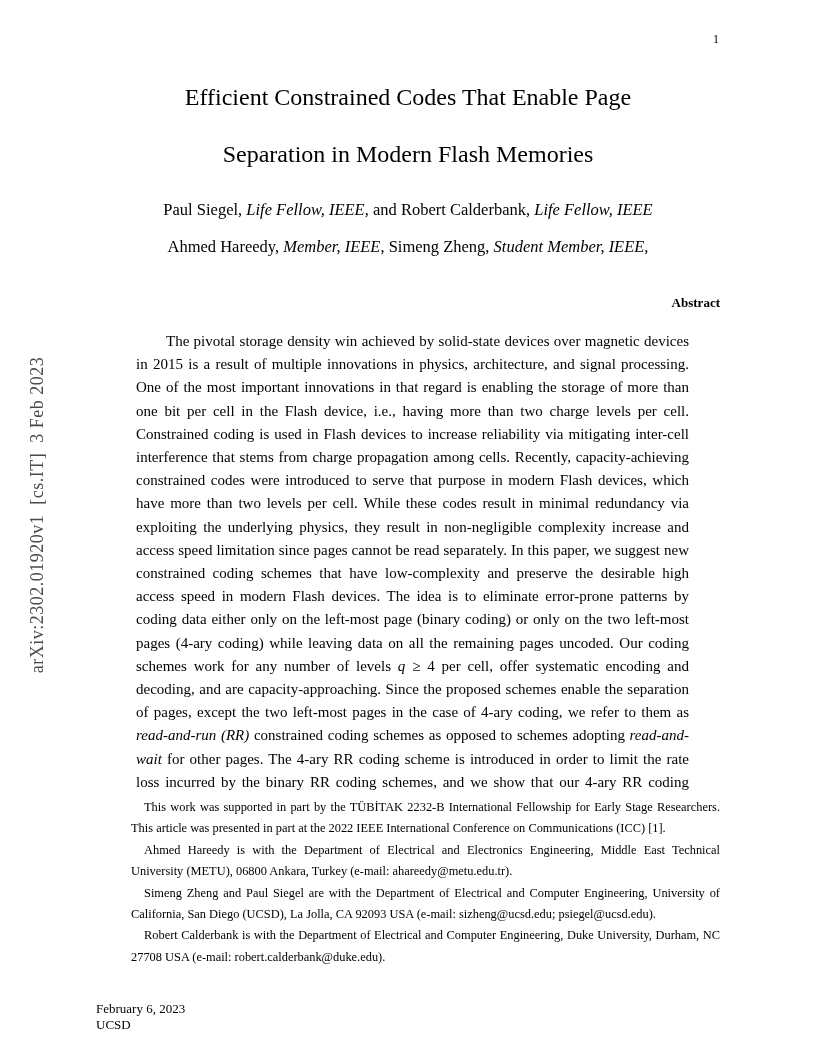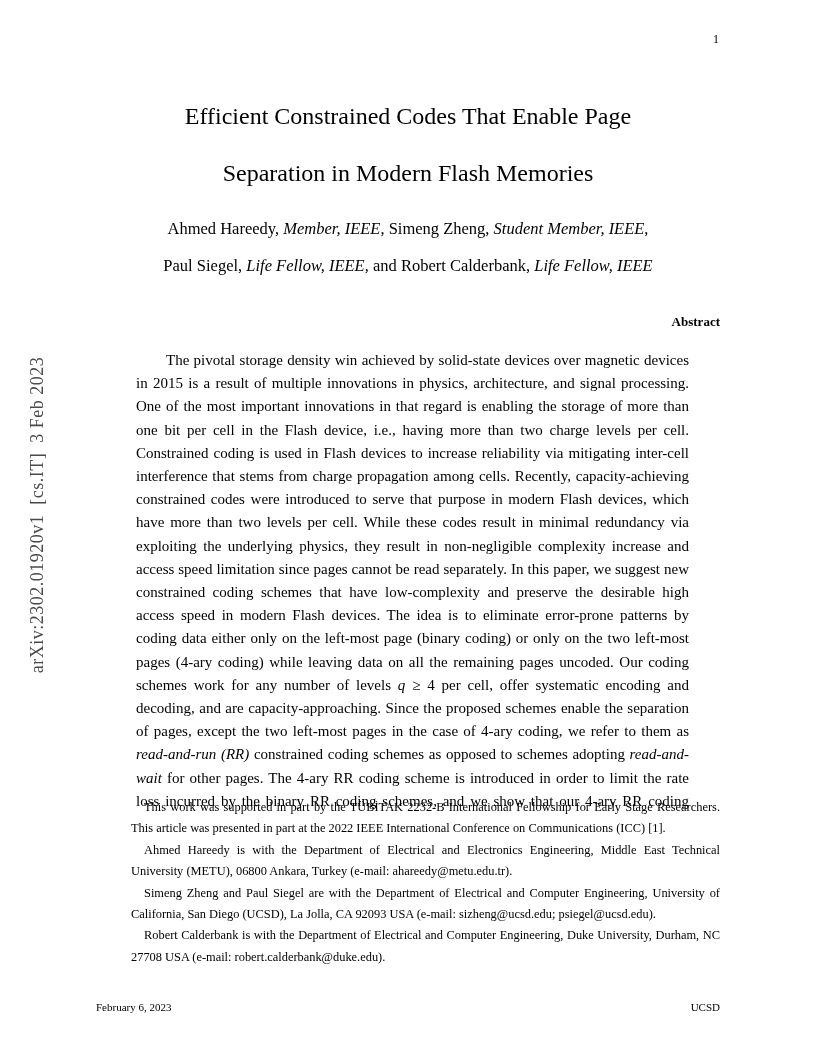--- a/index.html
+++ b/index.html
@@ -22,21 +22,21 @@
     position:absolute; top:515px; left:37px;
     transform:translate(-50%,-50%) rotate(-90deg);
     white-space:pre;
     font-size:18px;
     letter-spacing:0.5px;
     color:#4a4a4a;
   }
 
   .content {
     position:absolute; top:0; left:0; right:0;
-    padding:88px 96px 0 96px;
+    padding:69px 96px 0 96px;
   }
 
   .title {
     font-weight:normal;
     font-size:24px;
     line-height:57px;
     text-align:center;
   }
   .title-line { display:block; }
 
@@ -71,42 +71,43 @@
     position:absolute; top:797px; left:96px; right:96px;
     font-size:12.4px;
     line-height:21.4px;
     text-align:justify;
   }
   .footnotes p { text-indent:13px;margin-left:35px; }
 
   .footer {
     position:absolute; top:1001px; left:96px; right:96px;
     display:flex; justify-content:space-between;
-    font-size:11px;
+    font-size:13px;
+    flex-direction:column;
   }
 </style>
 </head>
 <body>
 
 <div class="sheet">
 
   <div class="page-number">1</div>
 
   <div class="arxiv-banner">arXiv:2302.01920v1  [cs.IT]  3 Feb 2023</div>
 
   <main class="content">
 
     <h1 class="title">
         <span class="title-line">Efficient Constrained Codes That Enable Page</span>
         <span class="title-line">Separation in Modern Flash Memories</span>
       </h1>
 
     <div class="authors">
+      <span class="author-line"><span>Paul Siegel, </span><span class="it">Life Fellow, IEEE</span><span>, and Robert Calderbank, </span><span class="it">Life Fellow, IEEE</span></span>
       <span class="author-line"><span>Ahmed Hareedy, </span><span class="it">Member, IEEE</span><span>, Simeng Zheng, </span><span class="it">Student Member, IEEE</span><span>,</span></span>
-      <span class="author-line"><span>Paul Siegel, </span><span class="it">Life Fellow, IEEE</span><span>, and Robert Calderbank, </span><span class="it">Life Fellow, IEEE</span></span>
     </div>
 
     <section>
       <div class="abstract-heading">Abstract</div>
       <p class="abstract-body"><span>The pivotal storage density win achieved by solid-state devices over magnetic devices in 2015 is a result of multiple innovations in physics, architecture, and signal processing. One of the most important innovations in that regard is enabling the storage of more than one bit per cell in the Flash device, i.e., having more than two charge levels per cell. Constrained coding is used in Flash devices to increase reliability via mitigating inter-cell interference that stems from charge propagation among cells. Recently, capacity-achieving constrained codes were introduced to serve that purpose in modern Flash devices, which have more than two levels per cell. While these codes result in minimal redundancy via exploiting the underlying physics, they result in non-negligible complexity increase and access speed limitation since pages cannot be read separately. In this paper, we suggest new constrained coding schemes that have low-complexity and preserve the desirable high access speed in modern Flash devices. The idea is to eliminate error-prone patterns by coding data either only on the left-most page (binary coding) or only on the two left-most pages (4-ary coding) while leaving data on all the remaining pages uncoded. Our coding schemes work for any number of levels </span><span class="it">q</span><span> ≥ 4 per cell, offer systematic encoding and decoding, and are capacity-approaching. Since the proposed schemes enable the separation of pages, except the two left-most pages in the case of 4-ary coding, we refer to them as </span><span class="it">read-and-run (RR)</span><span> constrained coding schemes as opposed to schemes adopting </span><span class="it">read-and-wait</span><span> for other pages. The 4-ary RR coding scheme is introduced in order to limit the rate loss incurred by the binary RR coding schemes, and we show that our 4-ary RR coding scheme is also competitive when it comes to complexity and error propagation. We analyze the new RR coding schemes and discuss their impact on the probability of</span></p>
     </section>
 
   </main>
 
   <div class="footnotes">

